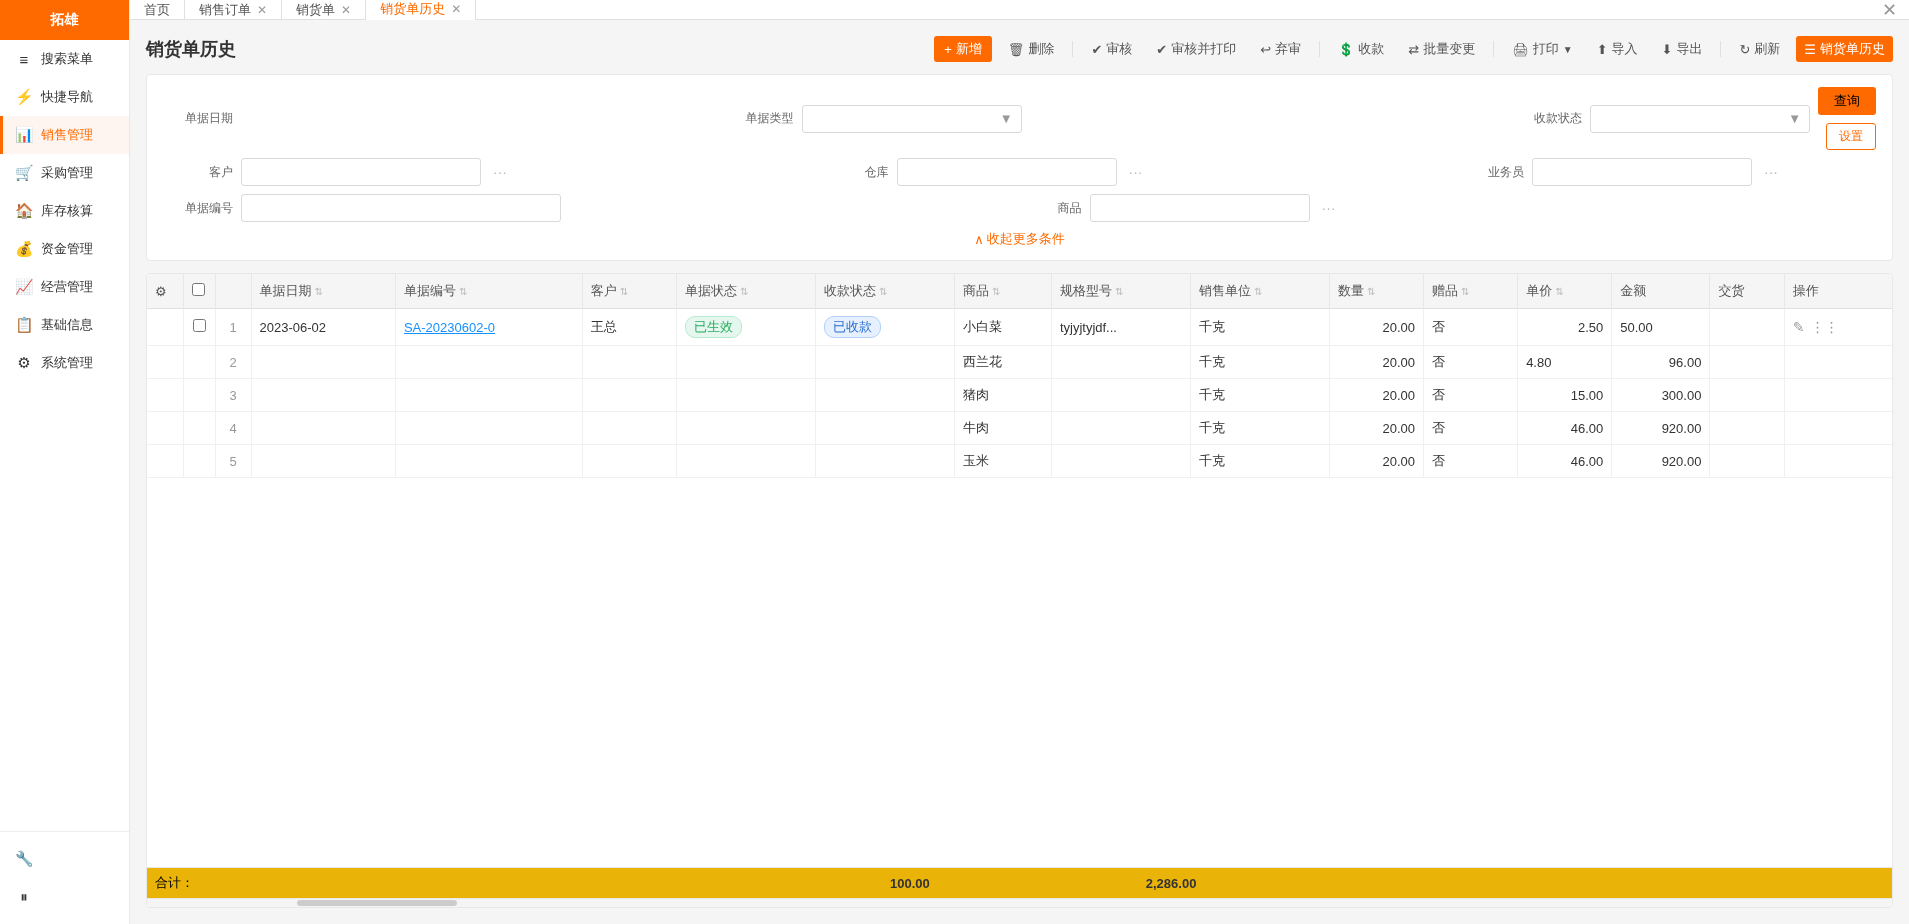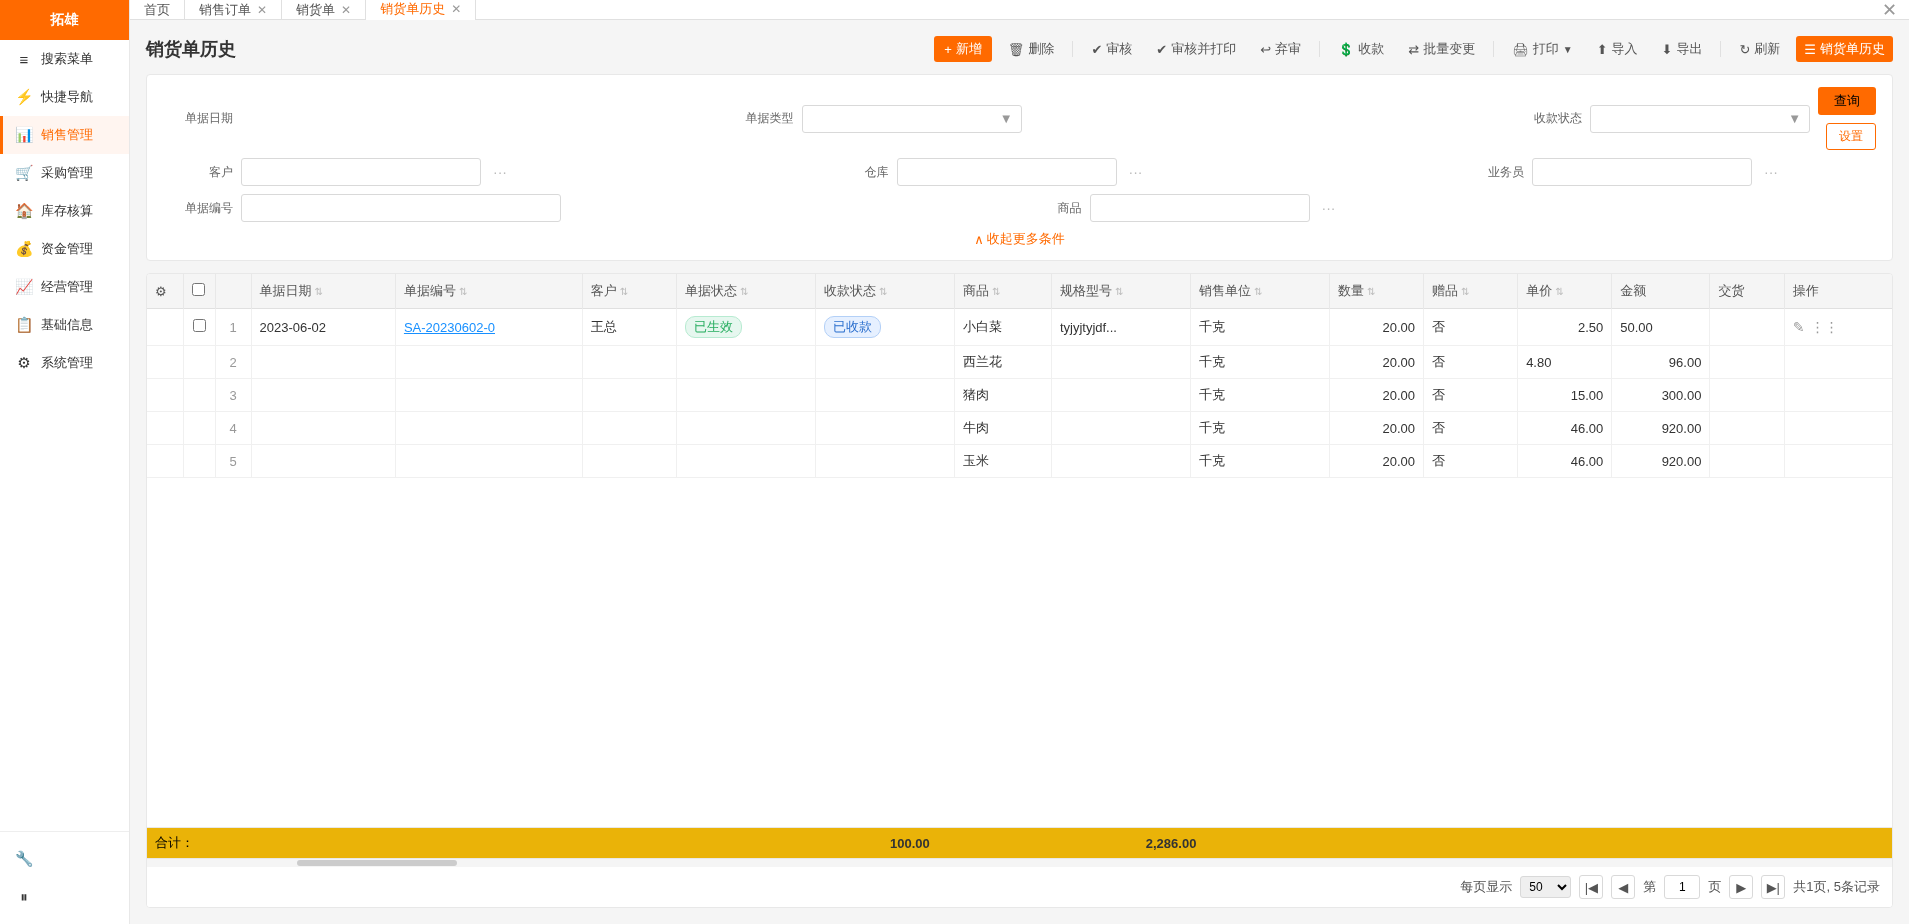--- a/index.html
+++ b/index.html
@@ -791,32 +791,16 @@
 
       <div class="table-footer">
         <div class="total-row">
           <span>合计：</span>
           <span class="total-qty">100.00</span>
           <span class="total-amount">2,286.00</span>
         </div>
         <div class="scrollbar-row">
           <div class="scrollbar-thumb"></div>
         </div>
-        <div class="pagination-row">
-          <span>每页显示</span>
-          <select class="page-size-select">
-            <option>50</option>
-            <option>100</option>
-            <option>200</option>
-          </select>
-          <button class="page-btn">|◀</button>
-          <button class="page-btn">◀</button>
-          <span>第</span>
-          <input class="page-input" value="1" style="">
-          <span>页</span>
-          <button class="page-btn">▶</button>
-          <button class="page-btn">▶|</button>
-          <span>共1页, 5条记录</span>
-        </div>
       </div>
     </div>
   </div>
 </div>
 
 </body></html>

